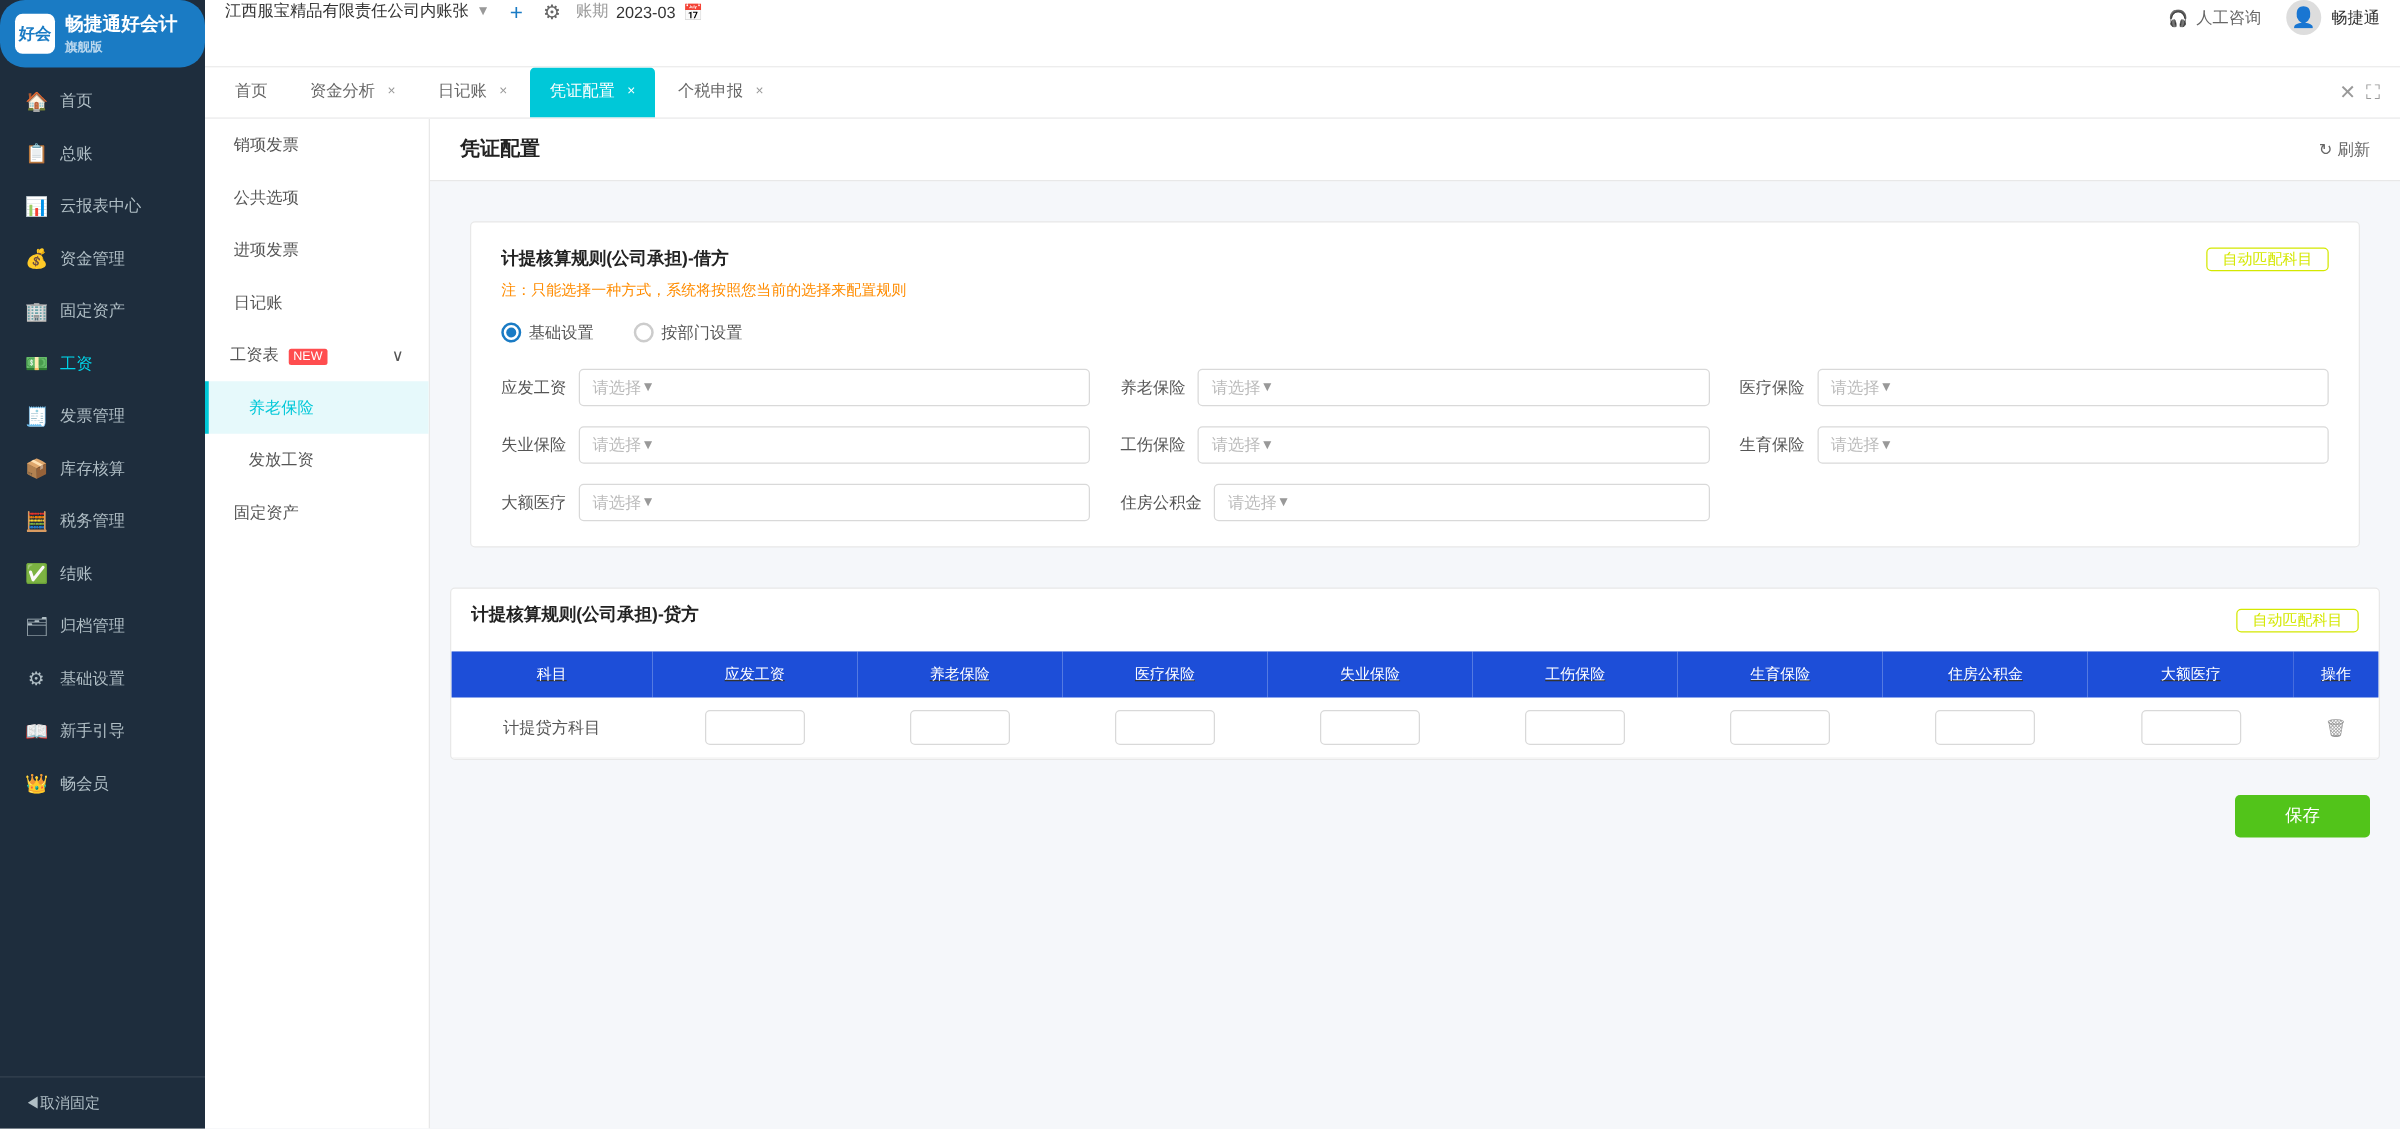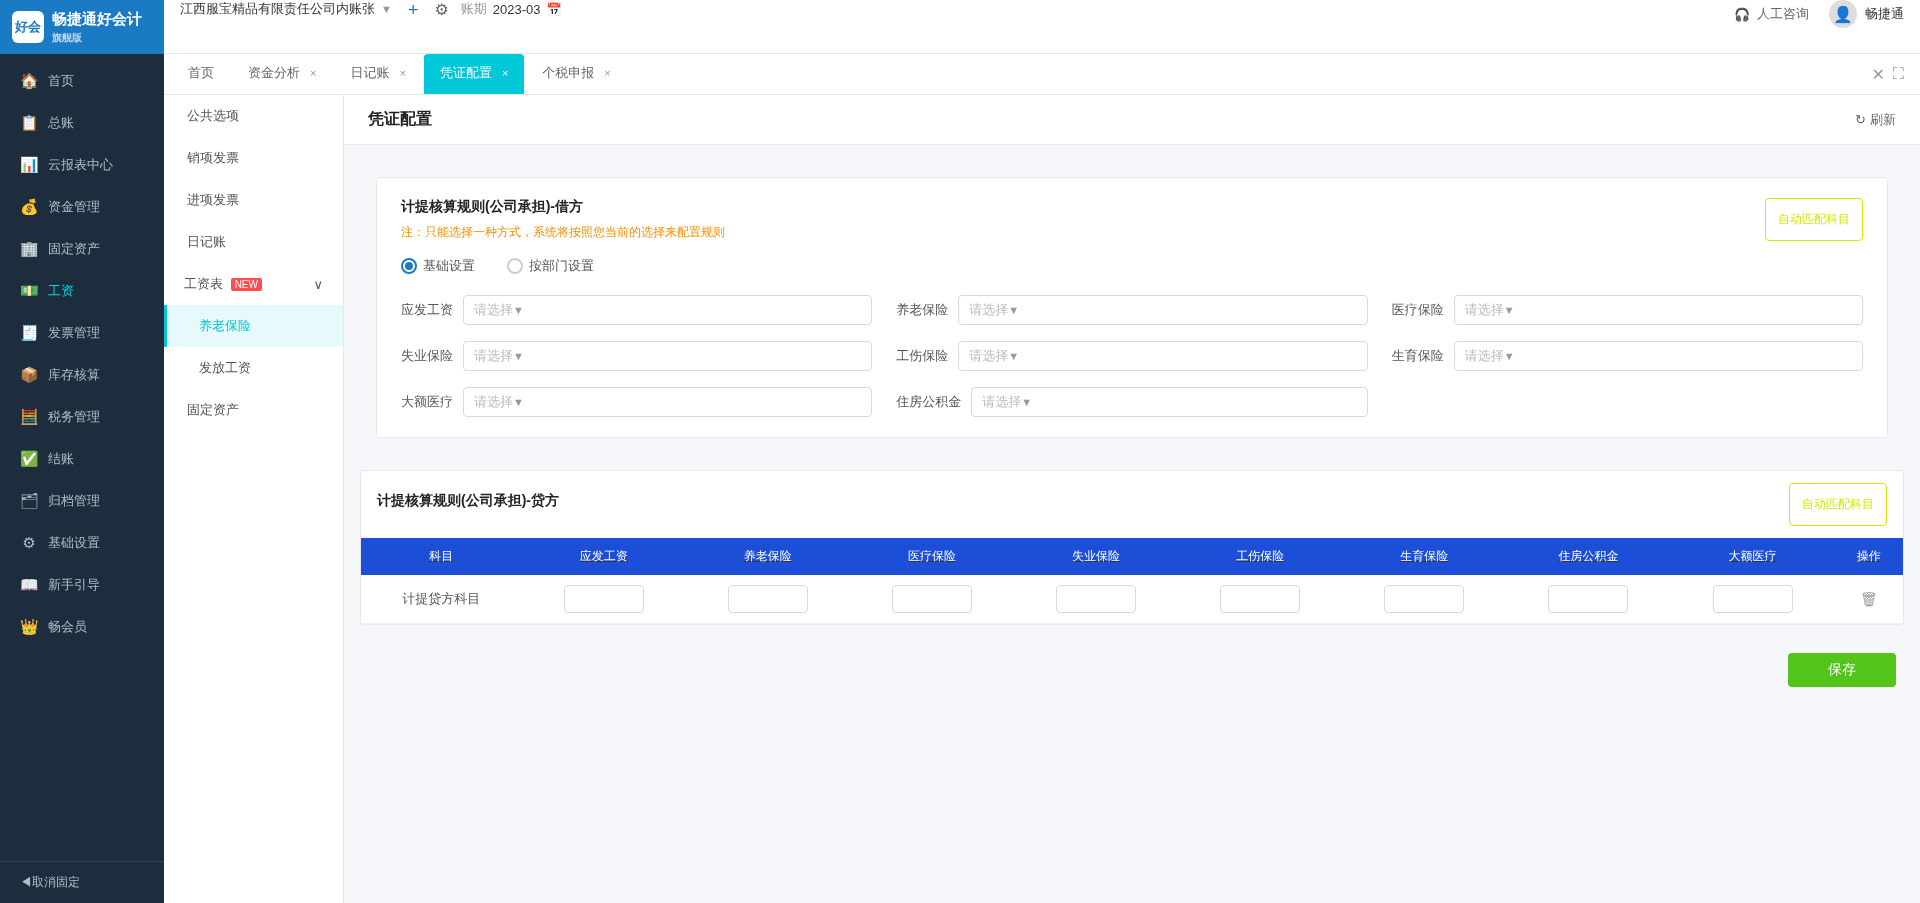--- a/index.html
+++ b/index.html
@@ -17,20 +17,21 @@
     .sidebar-logo {
       background: #1a7bc4;
       padding: 10px 12px;
       display: flex;
       align-items: center;
       gap: 8px;
       color: white;
       font-size: 15px;
       font-weight: bold;
       height: 54px;
+      border-radius: 20px;
     }
     .sidebar-logo-icon {
       width: 32px; height: 32px;
       background: white;
       border-radius: 6px;
       display: flex; align-items: center; justify-content: center;
       color: #1a7bc4; font-weight: bold; font-size: 13px;
     }
     .sidebar-logo-sub {
       font-size: 10px; color: rgba(255,255,255,0.7); display: block; margin-top: 2px;
@@ -225,21 +226,21 @@
       cursor: pointer; background: white;
       min-width: 0;
     }
     .form-select-arrow { color: #999; font-size: 11px; }
 
     .auto-match-btn {
       float: right;
       background: white;
       border: 1px solid #d4e800;
       color: #d4e800;
-      padding: 12px 12px;
+      padding: 0 12px;
       border-radius: 4px;
       font-size: 12px;
       cursor: pointer;
       margin-bottom: 12px;
     }
 
     
     .table-section {
       background: white;
       margin: 0 16px 16px;
@@ -409,22 +410,22 @@
     </div>
     <div class="tabbar-actions">
       <button class="tabbar-action-btn">✕</button>
       <button class="tabbar-action-btn">⛶</button>
     </div>
   </div>
 
   <div class="content-area">
 
     <div class="content-sidebar">
+      <div class="content-sidebar-item">销项发票</div>
       <div class="content-sidebar-item">公共选项</div>
-      <div class="content-sidebar-item">销项发票</div>
       <div class="content-sidebar-item">进项发票</div>
       <div class="content-sidebar-item">日记账</div>
       <div class="content-sidebar-group">
         <span>工资表 <span class="badge-new">NEW</span></span>
         <span>∨</span>
       </div>
       <div class="content-sidebar-item active" style="padding-left:32px;">养老保险</div>
       <div class="content-sidebar-item" style="padding-left:32px;">发放工资</div>
       <div class="content-sidebar-item">固定资产</div>
     </div>

